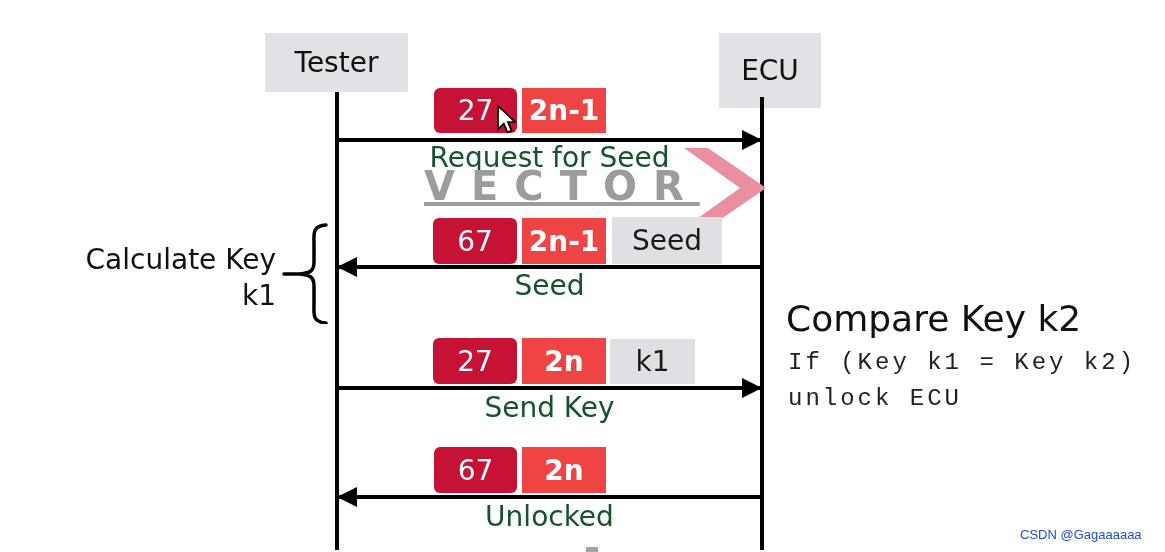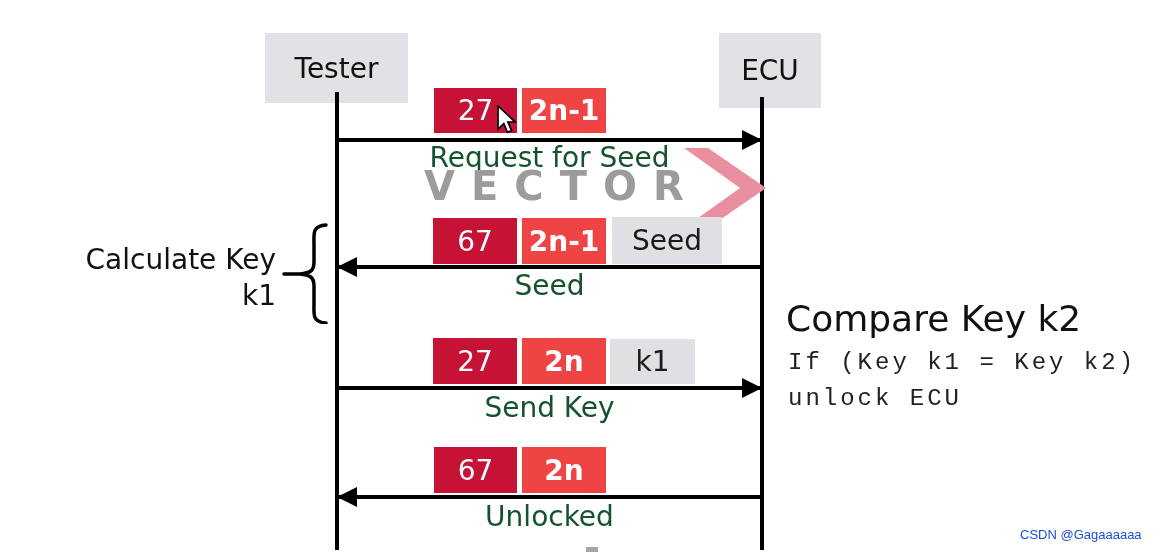--- a/index.html
+++ b/index.html
@@ -20,40 +20,40 @@
   .ah-r { position:absolute; width:0; height:0;
     border-top:10px solid transparent; border-bottom:10px solid transparent;
     border-left:20px solid #000; }
   .ah-l { position:absolute; width:0; height:0;
     border-top:10px solid transparent; border-bottom:10px solid transparent;
     border-right:20px solid #000; }
   .msg-label { position:absolute; left:337px; width:425px;
     text-align:center; font-size:28px; color:#14532d; }
   .badge { position:absolute; display:flex; align-items:center;
     justify-content:center; font-size:28px; }
-  .badge.red   { background:#C61235; color:#ffffff; }
+  .badge.red   { background:#C61235; color:#ffffff;border-radius:6px; }
   .badge.gray  { background:#ef4444; color:#ffffff;font-weight:bold; }
   .badge.light { background:#DFE0E4; color:#1a1a1a; }
   .side-note { position:absolute; text-align:right; font-size:28px;
     line-height:36px; color:#111; }
   .note-title { position:absolute; font-size:36px; color:#111; }
   .mono { position:absolute; font-family:"Liberation Mono","DejaVu Sans Mono",monospace;
     font-size:24px; letter-spacing:3px; color:#222; white-space:nowrap; }
   .logo-text { position:absolute; font-size:40px; font-weight:700;
-    letter-spacing:16px; color:#9C9C9C; }
+    letter-spacing:16px; color:#9C9C9C;text-decoration:underline; }
   .watermark { position:absolute; font-size:13px; color:#1d4ed8;
     font-family:"Liberation Sans",sans-serif; }
   .bottom-mark { position:absolute; background:#8F8F8F; opacity:.8; }
 </style>
 </head>
 <body>
 
 <div class="stage">
 
-  <div class="actor" style="left:265px;top:33px;width:143px;height:70px">
+  <div class="actor" style="left:265px;top:33px;width:143px;height:59px">
     <span>Tester</span>
   </div>
   <div class="actor" style="left:719px;top:33px;width:102px;height:75px">
     <span>ECU</span>
   </div>
 
   <div class="lifeline" style="left:335px;top:92px;height:458px"></div>
   <div class="lifeline" style="left:760px;top:97px;height:453px"></div>
 
   <div class="badge red" style="left:434px;top:88px;width:83px;height:45px">27</div>

